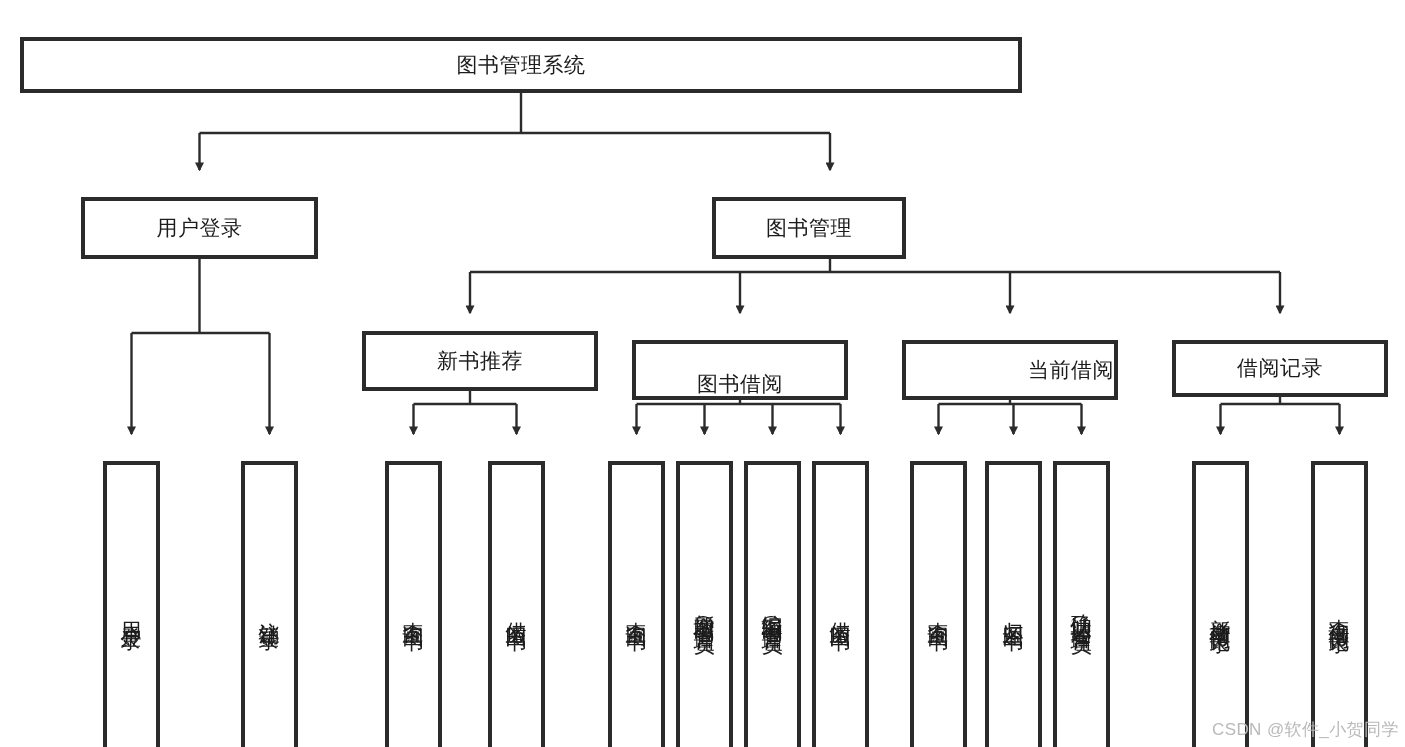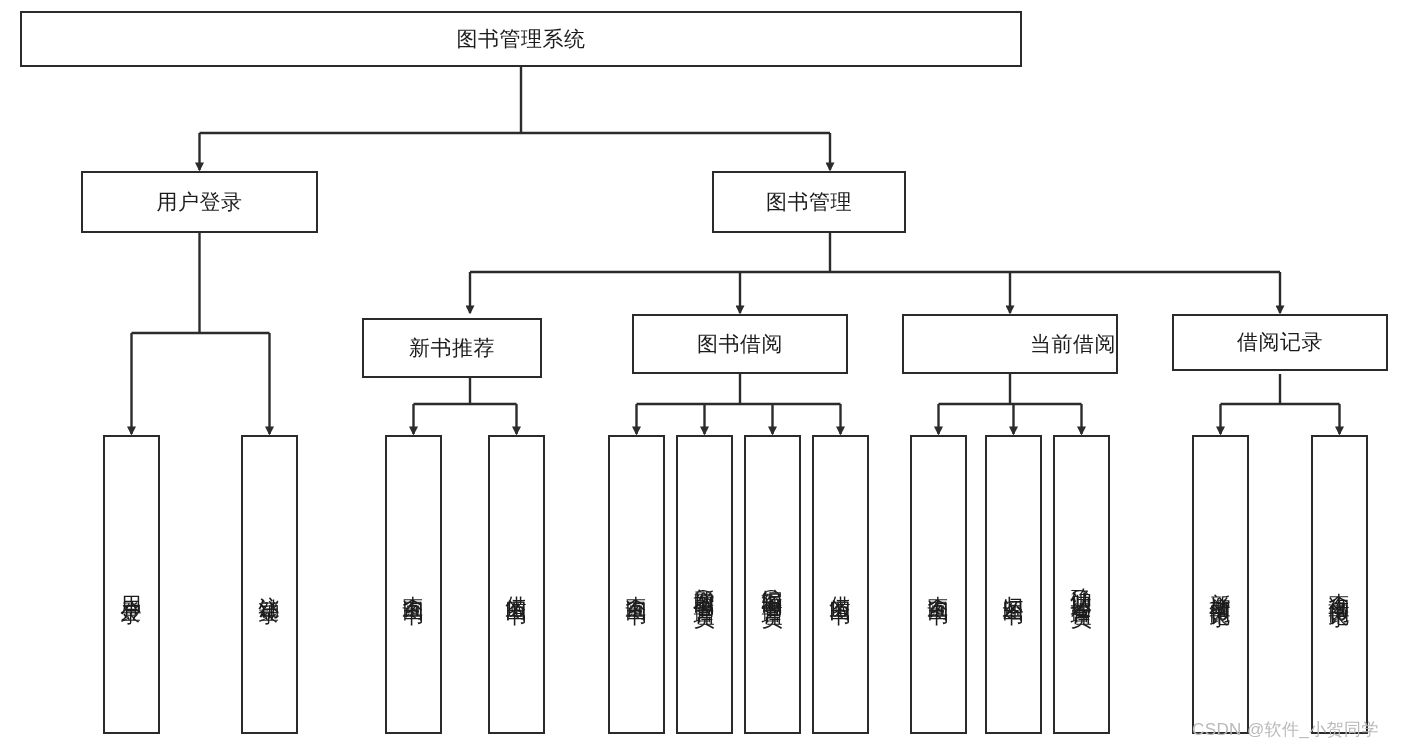--- a/index.html
+++ b/index.html
@@ -24,25 +24,26 @@
     left: 0;
     top: 0;
     width: 1405px;
     height: 747px;
     pointer-events: none;
   }
   .node {
     position: absolute;
     box-sizing: border-box;
     background: #ffffff;
-    border: 2px solid #fca5a5;
+    border: 4px solid #fca5a5;
     display: flex;
     align-items: center;
     justify-content: center;
     overflow: hidden;
+    margin-top: 26px;
   }
   .node .label {
     color: #1c1c1c;
     line-height: 1.08;
     text-align: center;
     white-space: nowrap;
   }
   .node.horiz .label {
     font-size: 21px;
     letter-spacing: 0.5px;
@@ -120,24 +121,24 @@
   <div id="node-layer">
       <div class="node horiz root" style="left: 20px; top: 11px; width: 1002px; height: 56px; border-color: rgb(43, 43, 43);">
         <span class="label" style="color: rgb(28, 28, 28);">图书管理系统</span>
       </div>
       <div class="node horiz" style="left: 81px; top: 171px; width: 237px; height: 62px; border-color: rgb(43, 43, 43);">
         <span class="label" style="color: rgb(28, 28, 28);">用户登录</span>
       </div>
       <div class="node horiz" style="left: 712px; top: 171px; width: 194px; height: 62px; border-color: rgb(43, 43, 43);">
         <span class="label" style="color: rgb(28, 28, 28);">图书管理</span>
       </div>
-      <div class="node horiz" style="left: 362px; top: 318px; width: 180px; height: 60px; border-color: rgb(43, 43, 43);">
+      <div class="node horiz" style="left: 362px; top: 305px; width: 236px; height: 60px; border-color: rgb(43, 43, 43);">
         <span class="label" style="color: rgb(28, 28, 28);">新书推荐</span>
       </div>
-      <div class="node horiz" style="left: 632px; top: 314px; width: 216px; height: 60px; border-color: rgb(43, 43, 43);">
+      <div class="node horiz" style="left: 632px; top: 314px; width: 216px; height: 60px; border-color: rgb(43, 43, 43); align-items: flex-end;">
         <span class="label" style="color: rgb(28, 28, 28);">图书借阅</span>
       </div>
       <div class="node horiz" style="left: 902px; top: 314px; width: 216px; height: 60px; border-color: rgb(43, 43, 43); justify-content: flex-end;">
         <span class="label" style="color: rgb(28, 28, 28);">当前借阅</span>
       </div>
       <div class="node horiz" style="left: 1172px; top: 314px; width: 216px; height: 57px; border-color: rgb(43, 43, 43);">
         <span class="label" style="color: rgb(28, 28, 28);">借阅记录</span>
       </div>
       <div class="node vert" style="left: 103px; top: 435px; width: 57px; height: 299px; border-color: rgb(43, 43, 43);">
         <span class="label" style="color: rgb(28, 28, 28);">用户登录</span>
@@ -172,14 +173,14 @@
       <div class="node vert" style="left: 1053px; top: 435px; width: 57px; height: 299px; border-color: rgb(43, 43, 43);">
         <span class="label" style="color: rgb(28, 28, 28);">确认归还（管理员）</span>
       </div>
       <div class="node vert" style="left: 1192px; top: 435px; width: 57px; height: 299px; border-color: rgb(43, 43, 43);">
         <span class="label" style="color: rgb(28, 28, 28);">新增借阅记录</span>
       </div>
       <div class="node vert" style="left: 1311px; top: 435px; width: 57px; height: 299px; border-color: rgb(43, 43, 43);">
         <span class="label" style="color: rgb(28, 28, 28);">查询借阅记录</span>
       </div>
     </div>
-  <div class="watermark" style="left: 1192px; top: 718px; color: rgb(185, 185, 185);">CSDN @软件_小贺同学</div>
+  <div class="watermark" style="left: 1192px; top: 718px; color: rgb(185, 185, 185); padding-left: 20px;">CSDN @软件_小贺同学</div>
 </div>
 
 </body></html>

